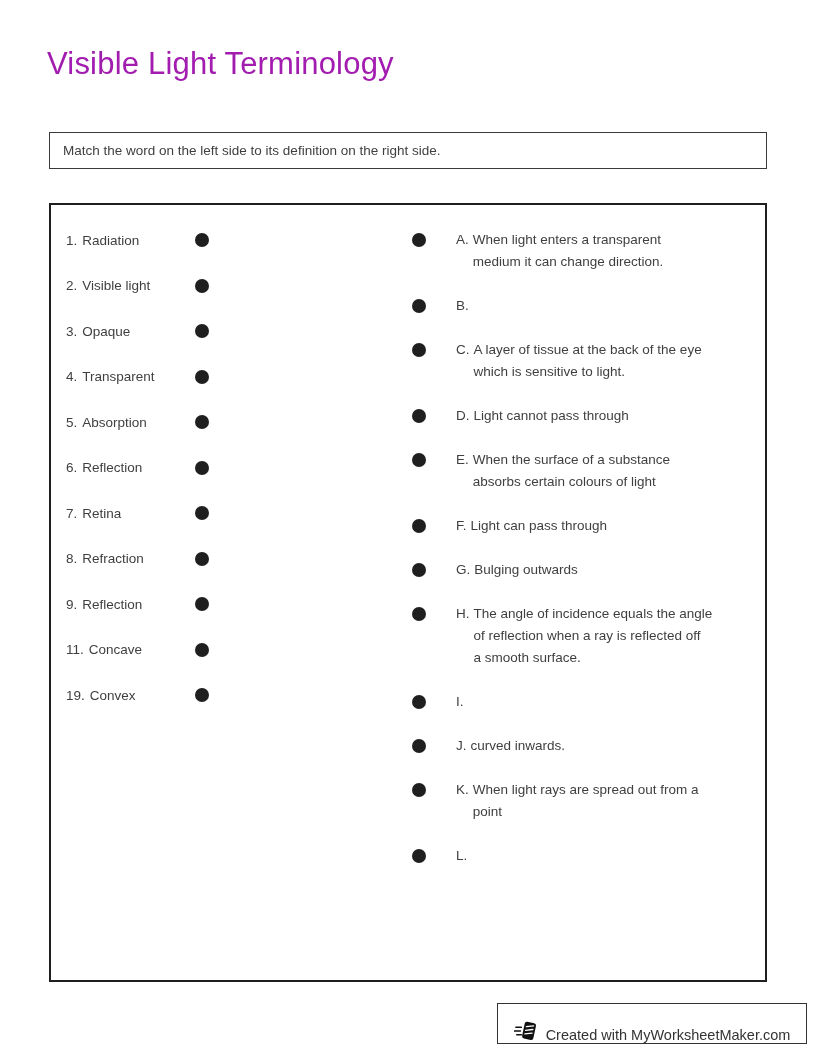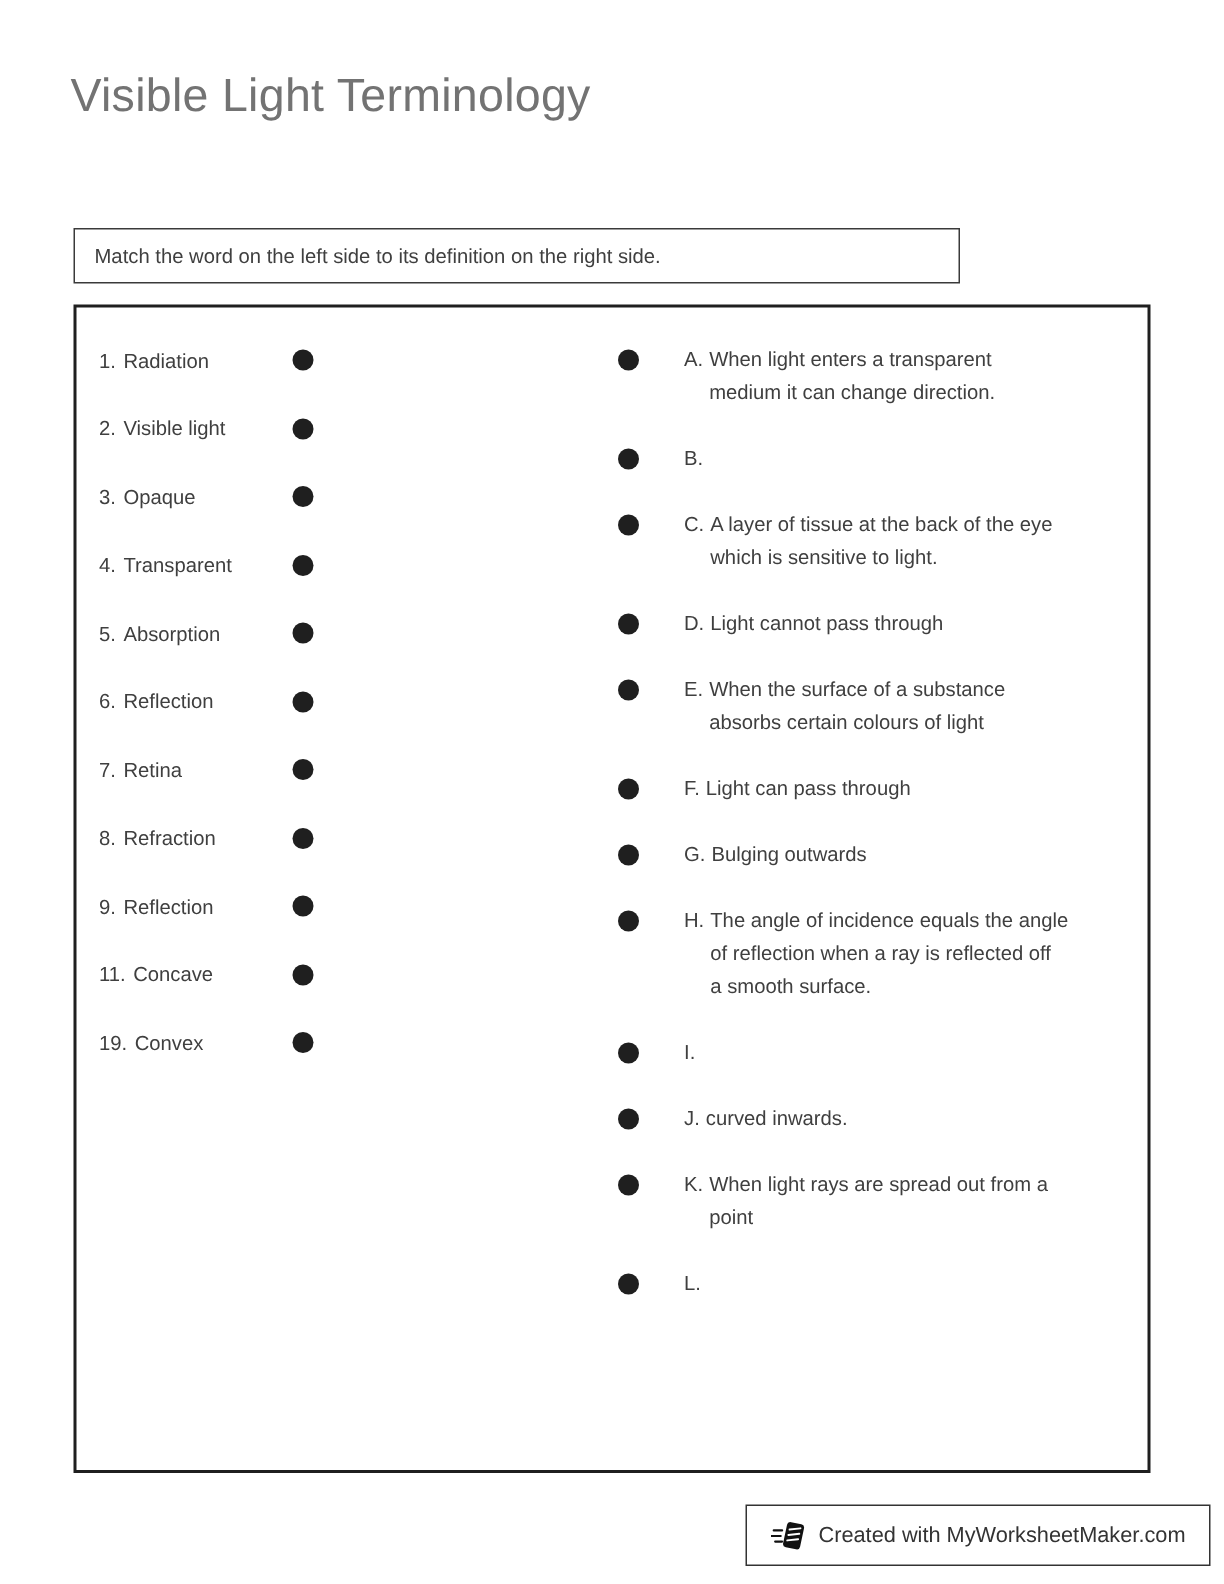--- a/index.html
+++ b/index.html
@@ -8,27 +8,27 @@
     width: 816px; height: 1056px;
     position: relative;
     font-family: "Liberation Sans", "DejaVu Sans", sans-serif;
     color: #3d3d3d;
   }
   .page-title {
     position: absolute;
     left: 47px; top: 46px;
     font-size: 31px;
     font-weight: 400;
-    color: #737373;
+    color: #a21caf;
     letter-spacing: 0.2px;
   }
   .instruction-box {
     position: absolute;
-    left: 49px; top: 152px;
-    width: 591px; height: 37px;
+    left: 49px; top: 132px;
+    width: 718px; height: 37px;
     border: 1.5px solid #3a3a3a;
     display: flex;
     align-items: center;
     padding-left: 13px;
     font-size: 13.5px;
     color: #3f3f3f;
   }
   .match-box {
     position: absolute;
     left: 49px; top: 203px;
@@ -72,21 +72,21 @@
   }
   .def-dot { left: -44px; top: 4px; }
   .def-letter { white-space: nowrap; margin-right: 4px; }
   .def-text { white-space: pre-line; }
   .footer-credit {
     position: absolute;
     left: 497px; top: 1003px;
     width: 310px; height: 41px;
     border: 1.5px solid #333333;
     display: flex;
-    align-items: center;
+    align-items: flex-end;
     justify-content: center;
     gap: 8px;
     font-size: 14.5px;
     color: #333333;
   }
   .logo-icon { display: inline-flex; }
 </style>
 </head>
 <body>
 

